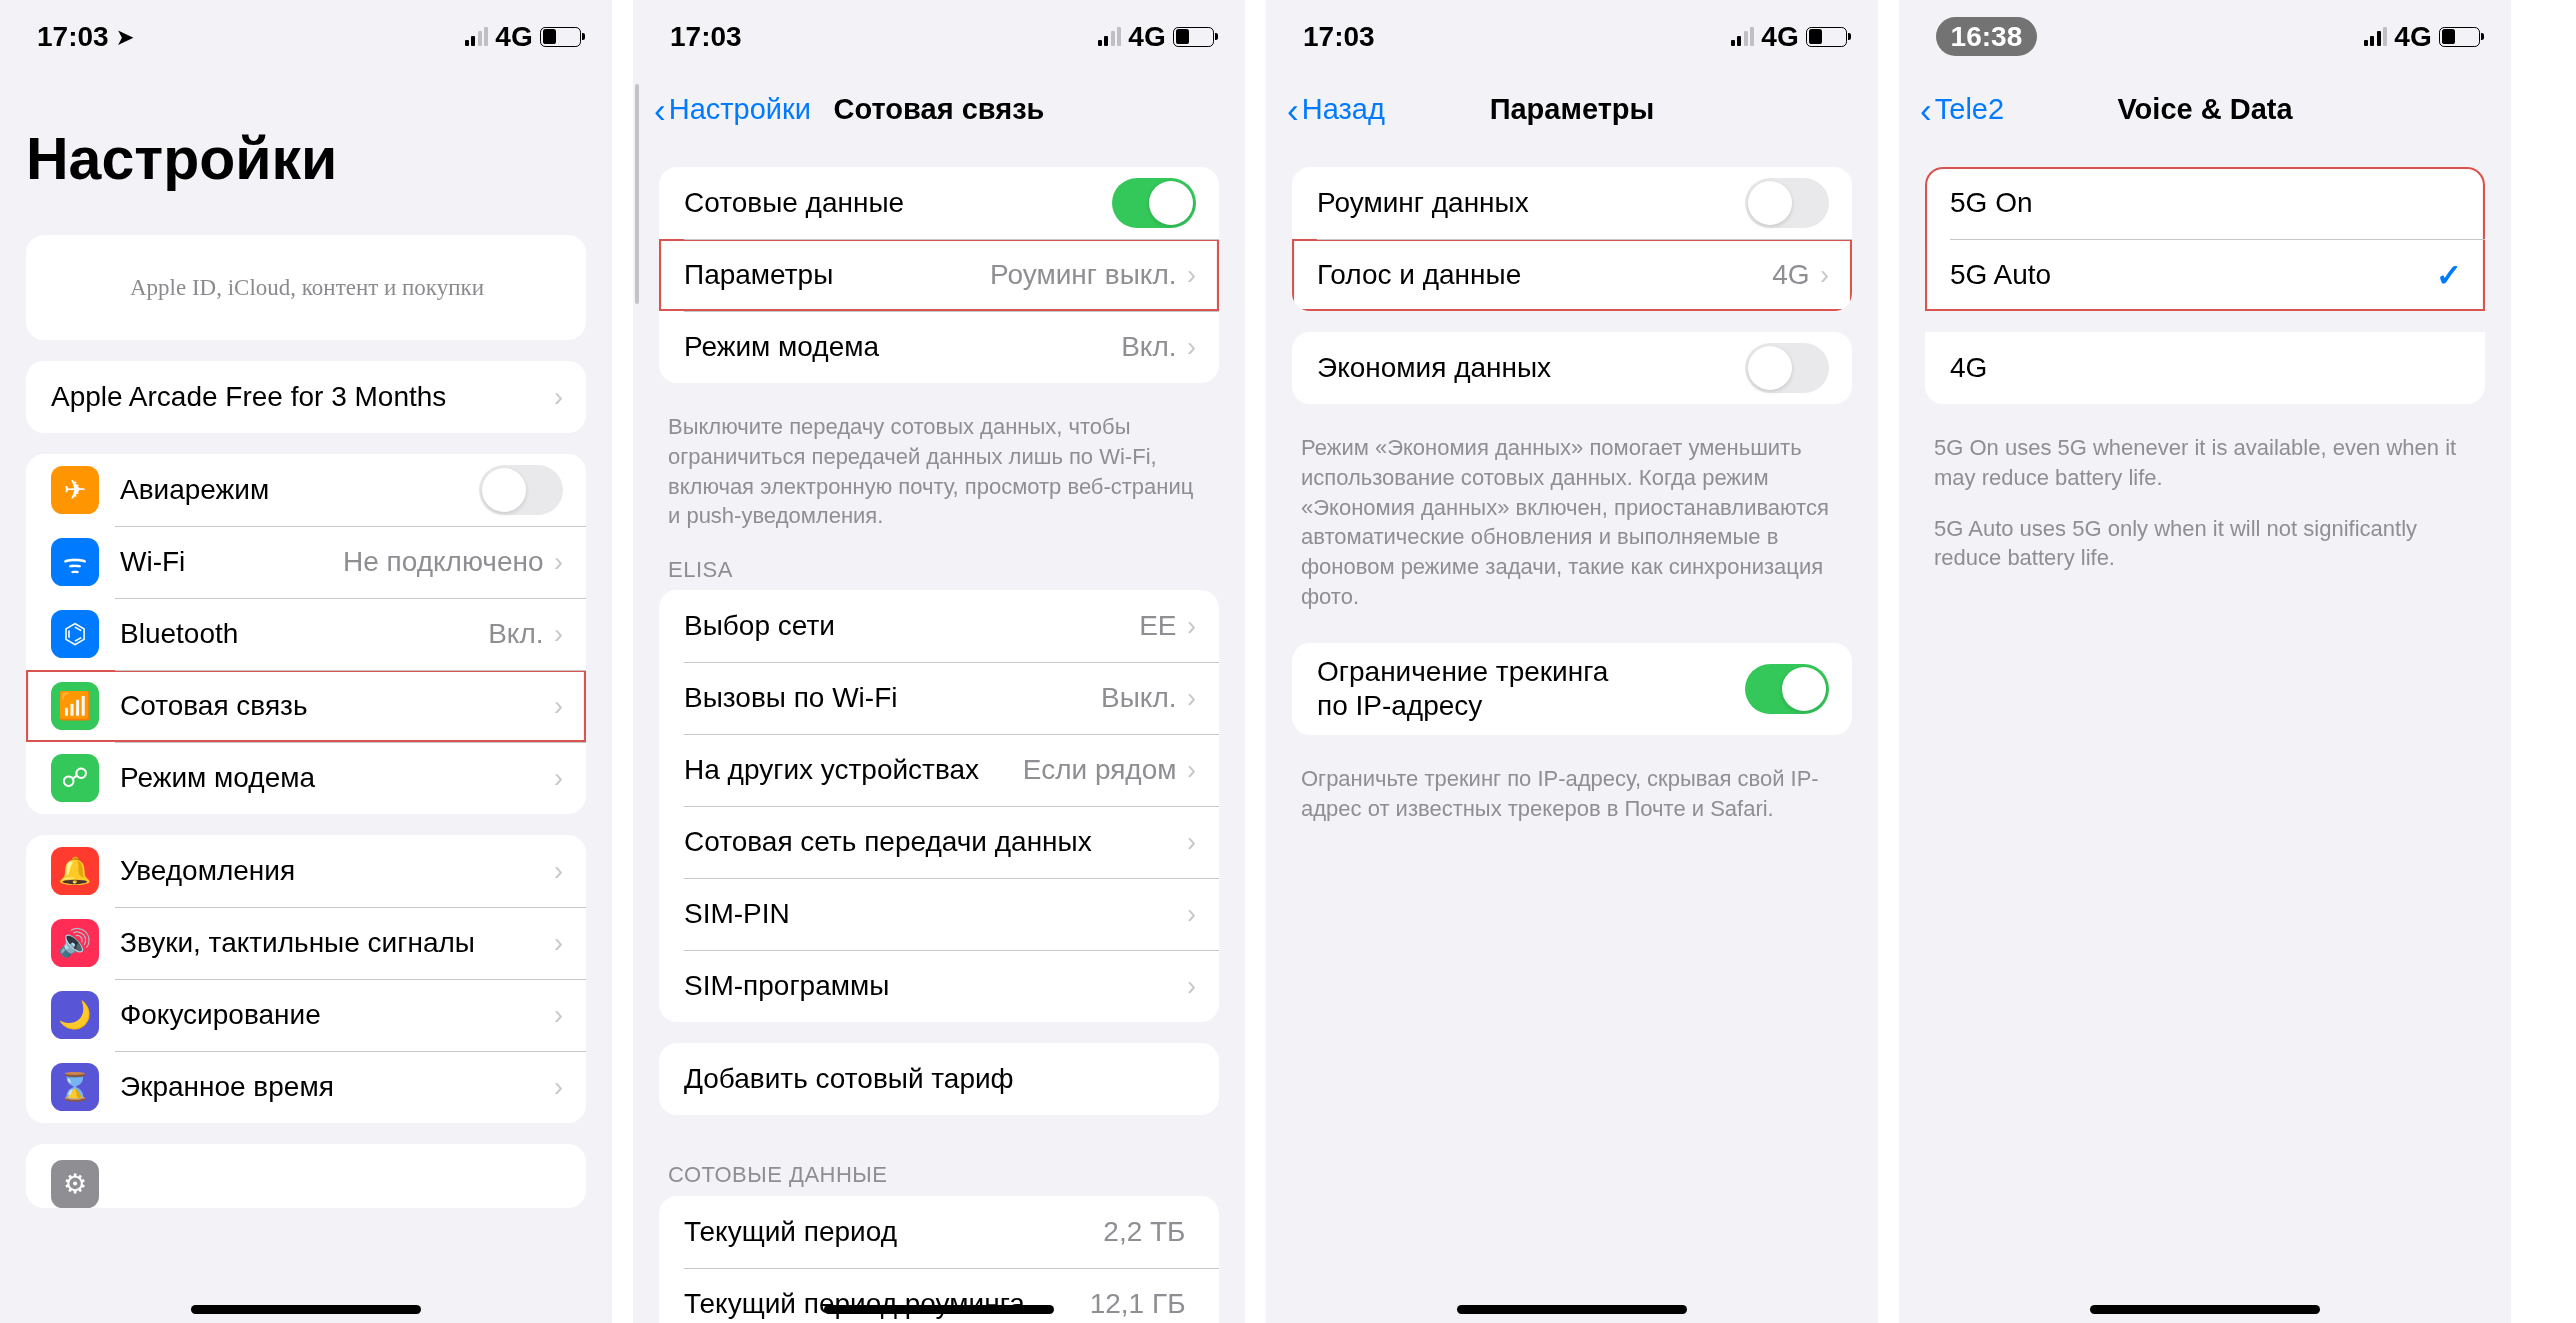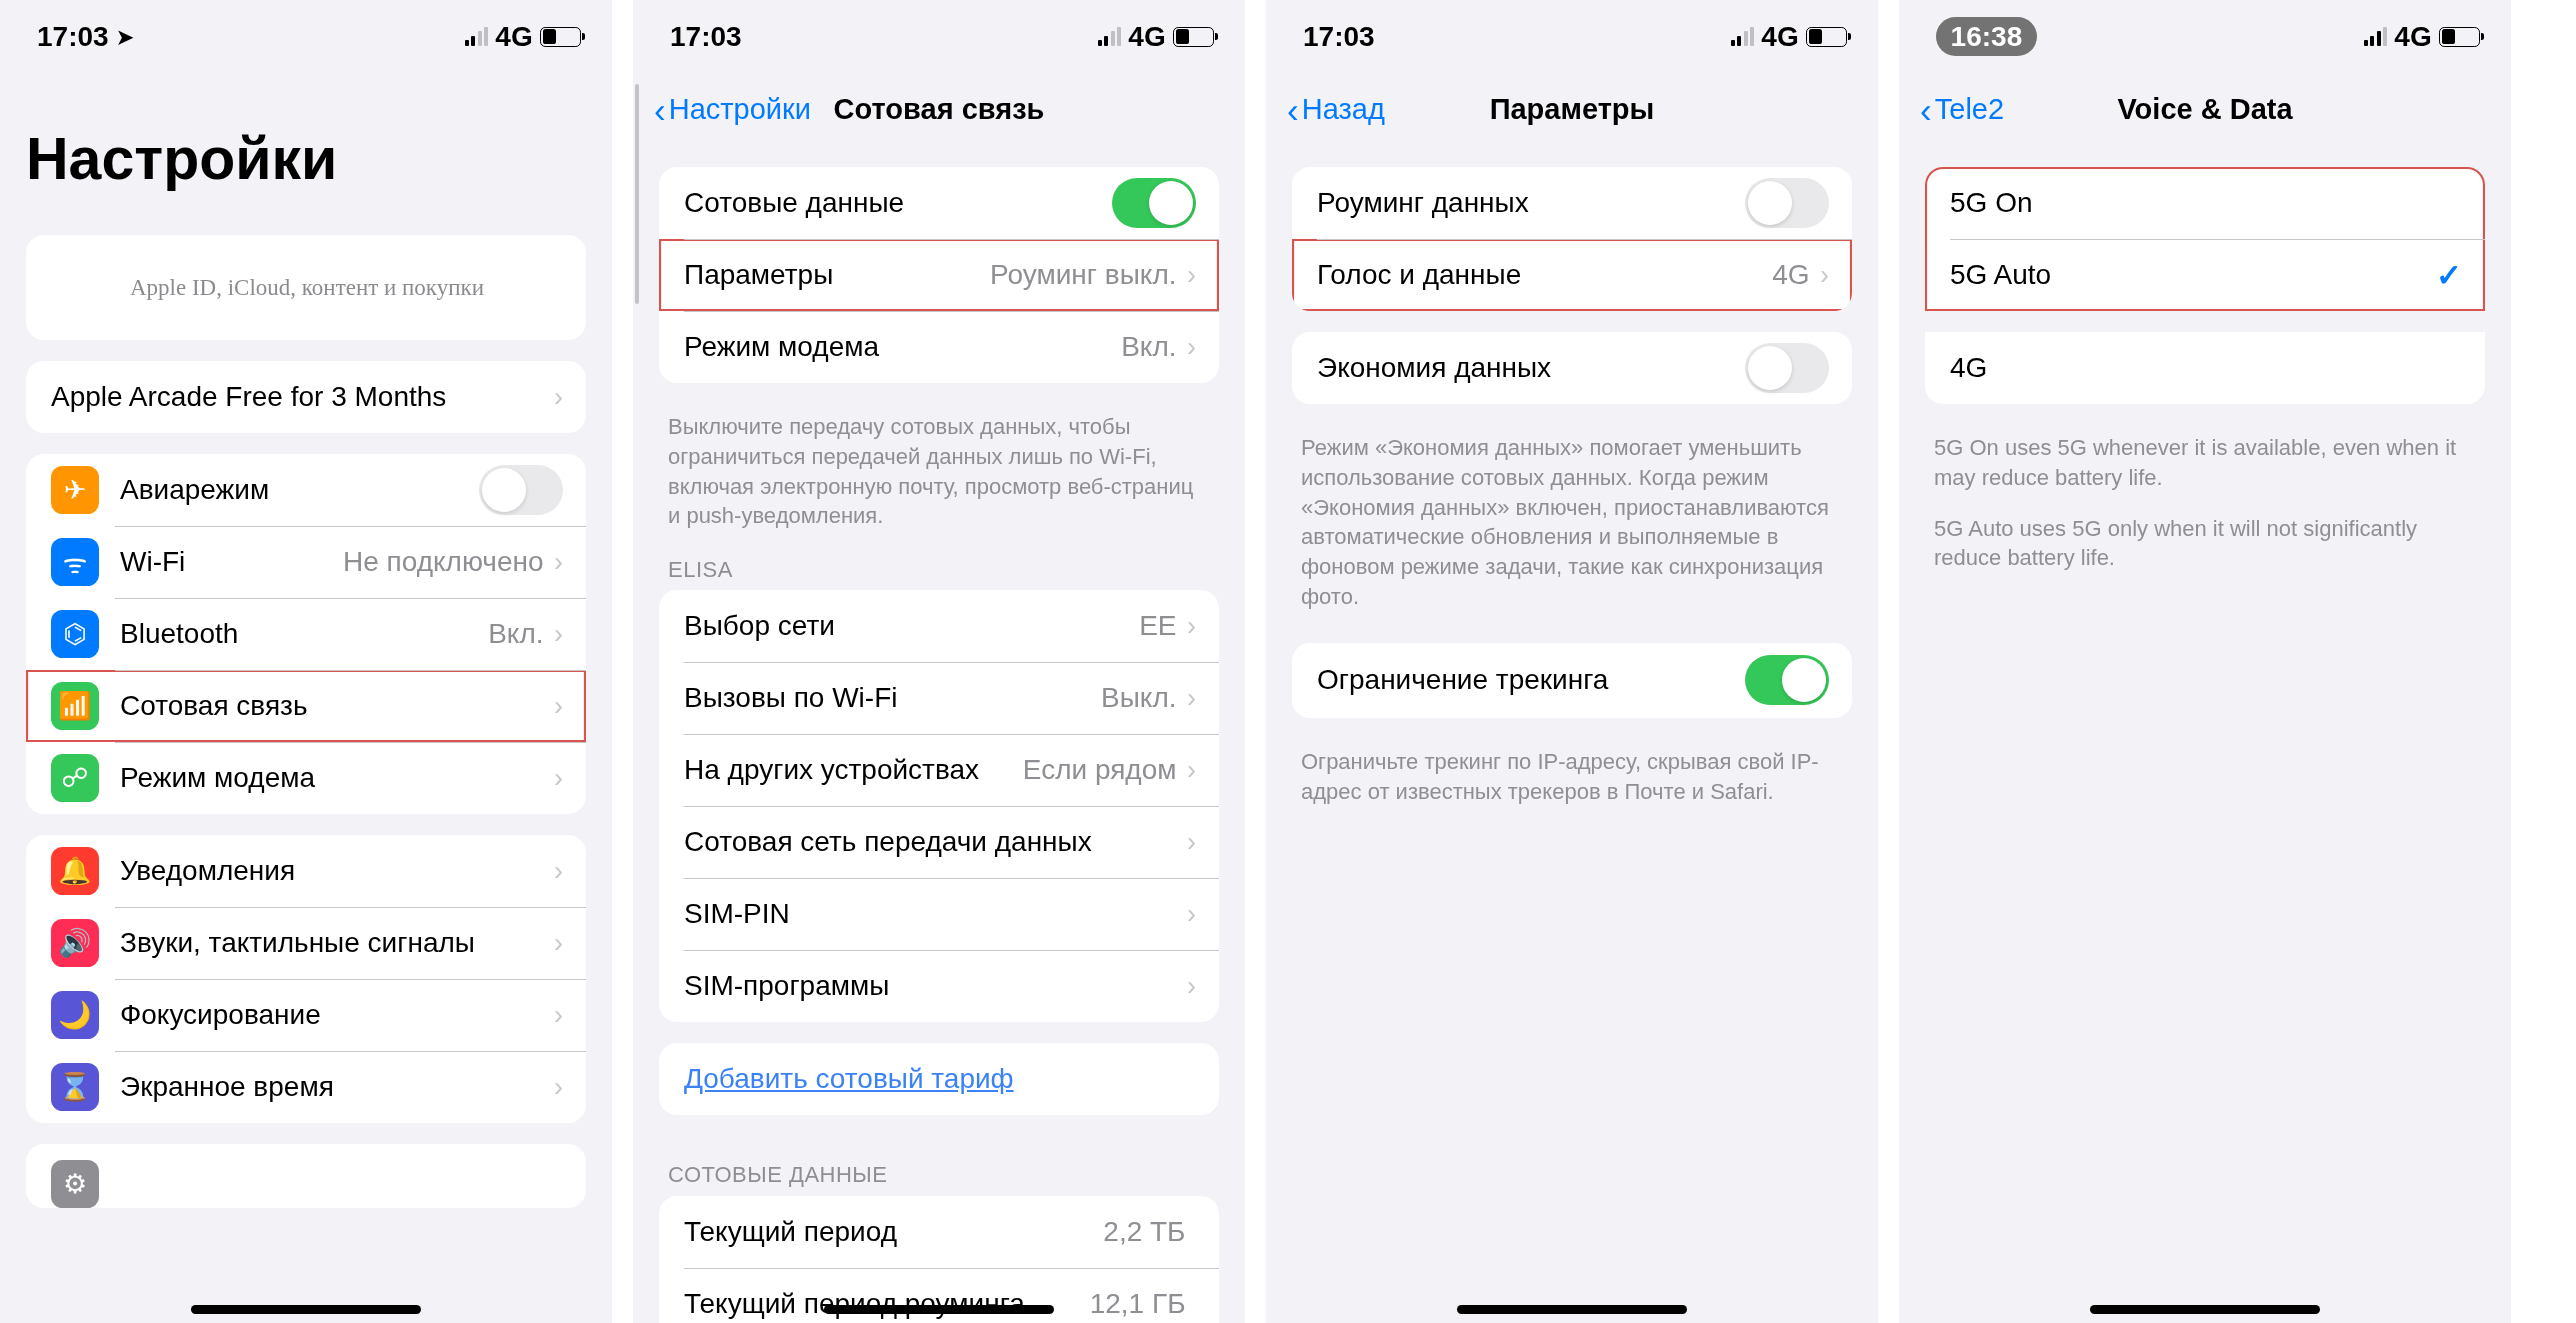--- a/index.html
+++ b/index.html
@@ -98,21 +98,21 @@
   .cell.indent-icon ~ .cell::before { left: 89px; }
   .cell .label { flex:1; }
   .cell .value { color:#8e8e93; font-size:28px; margin-right:10.5px; }
   .cell .chev { color:#c7c7cc; font-size:27px; font-weight:400; }
   .cell .icon-box {
     width:48px; height:48px; border-radius:11.5px; margin-right:21px;
     display:flex; align-items:center; justify-content:center;
     color:#fff; font-size:27px; flex:none;
   }
   .cell.multiline { padding-top:12.5px; padding-bottom:12.5px; line-height:1.2;justify-content:flex-end;}
-  .cell.link { color:#3b82f6;text-decoration:underline; }
+  .cell.link { color:#000000; }
 
   
   .highlight { box-shadow: inset 0 0 0 2.1px #d9534f; }
 
   
   .toggle {
     width: 84px; height: 50px; border-radius: 25px; background:#e9e9eb;
     position:relative; flex:none;
   }
   .toggle.on { background:#34c759; }
@@ -403,20 +403,21 @@
           <span class="knob"></span>
         </span>
     </div>
   </div>
   <div class="group-footer">Режим «Экономия данных» помогает уменьшить использование сотовых данных. Когда режим «Экономия данных» включен, приостанавливаются автоматические обновления и выполняемые в фоновом режиме задачи, такие как синхронизация фото.</div>
 
   <div class="group" style="margin-top:31px;">
     <div class="cell multiline">
       <span class="label label-stack">
         <span>Ограничение трекинга</span>
+        <span>по IP-адресу</span>
       </span>
       <span class="toggle on">
           <span class="knob"></span>
         </span>
     </div>
   </div>
   <div class="group-footer">Ограничьте трекинг по IP-адресу, скрывая свой IP-адрес от известных трекеров в Почте и Safari.</div>
 
   <div class="home-indicator"></div>
 </div>

